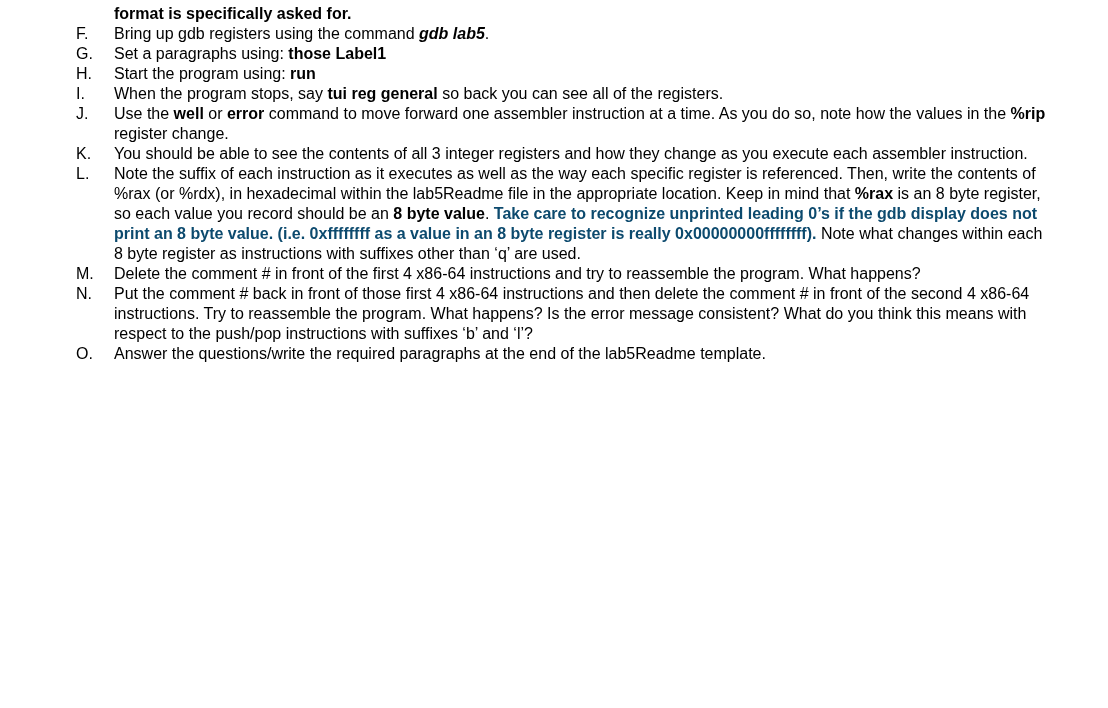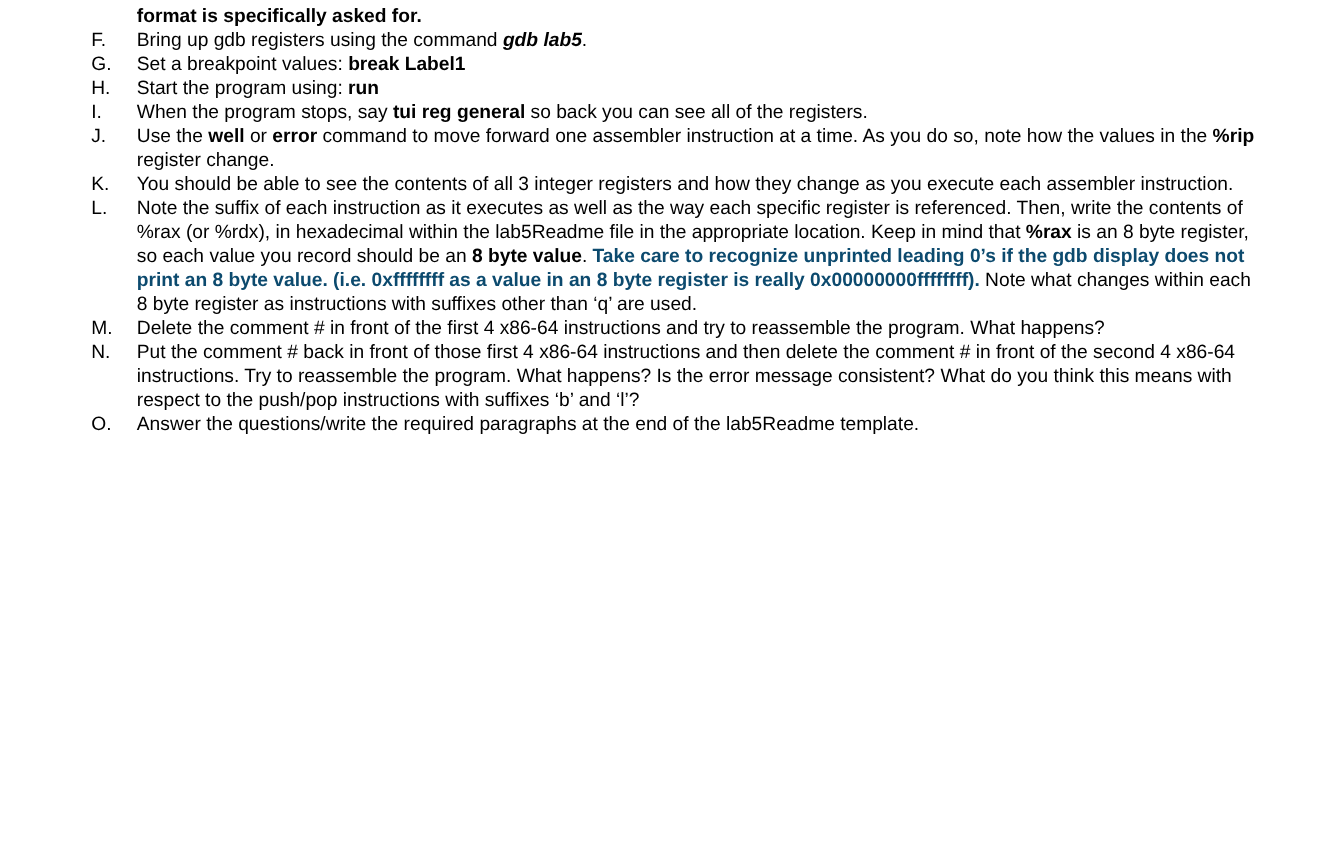--- a/index.html
+++ b/index.html
@@ -59,21 +59,21 @@
     <li>
       <span class="marker">F.</span>
       <span class="content">
         <span>Bring up gdb registers using the command </span><span class="bold ital">gdb lab5</span><span>.</span>
       </span>
     </li>
 
     <li>
       <span class="marker">G.</span>
       <span class="content">
-        <span>Set a breakpoint values:  </span><span class="bold">break Label1</span>
+        <span>Set a paragraphs using:  </span><span class="bold">those Label1</span>
       </span>
     </li>
 
     <li>
       <span class="marker">H.</span>
       <span class="content">
         <span>Start the program using: </span><span class="bold">run</span>
       </span>
     </li>
 

